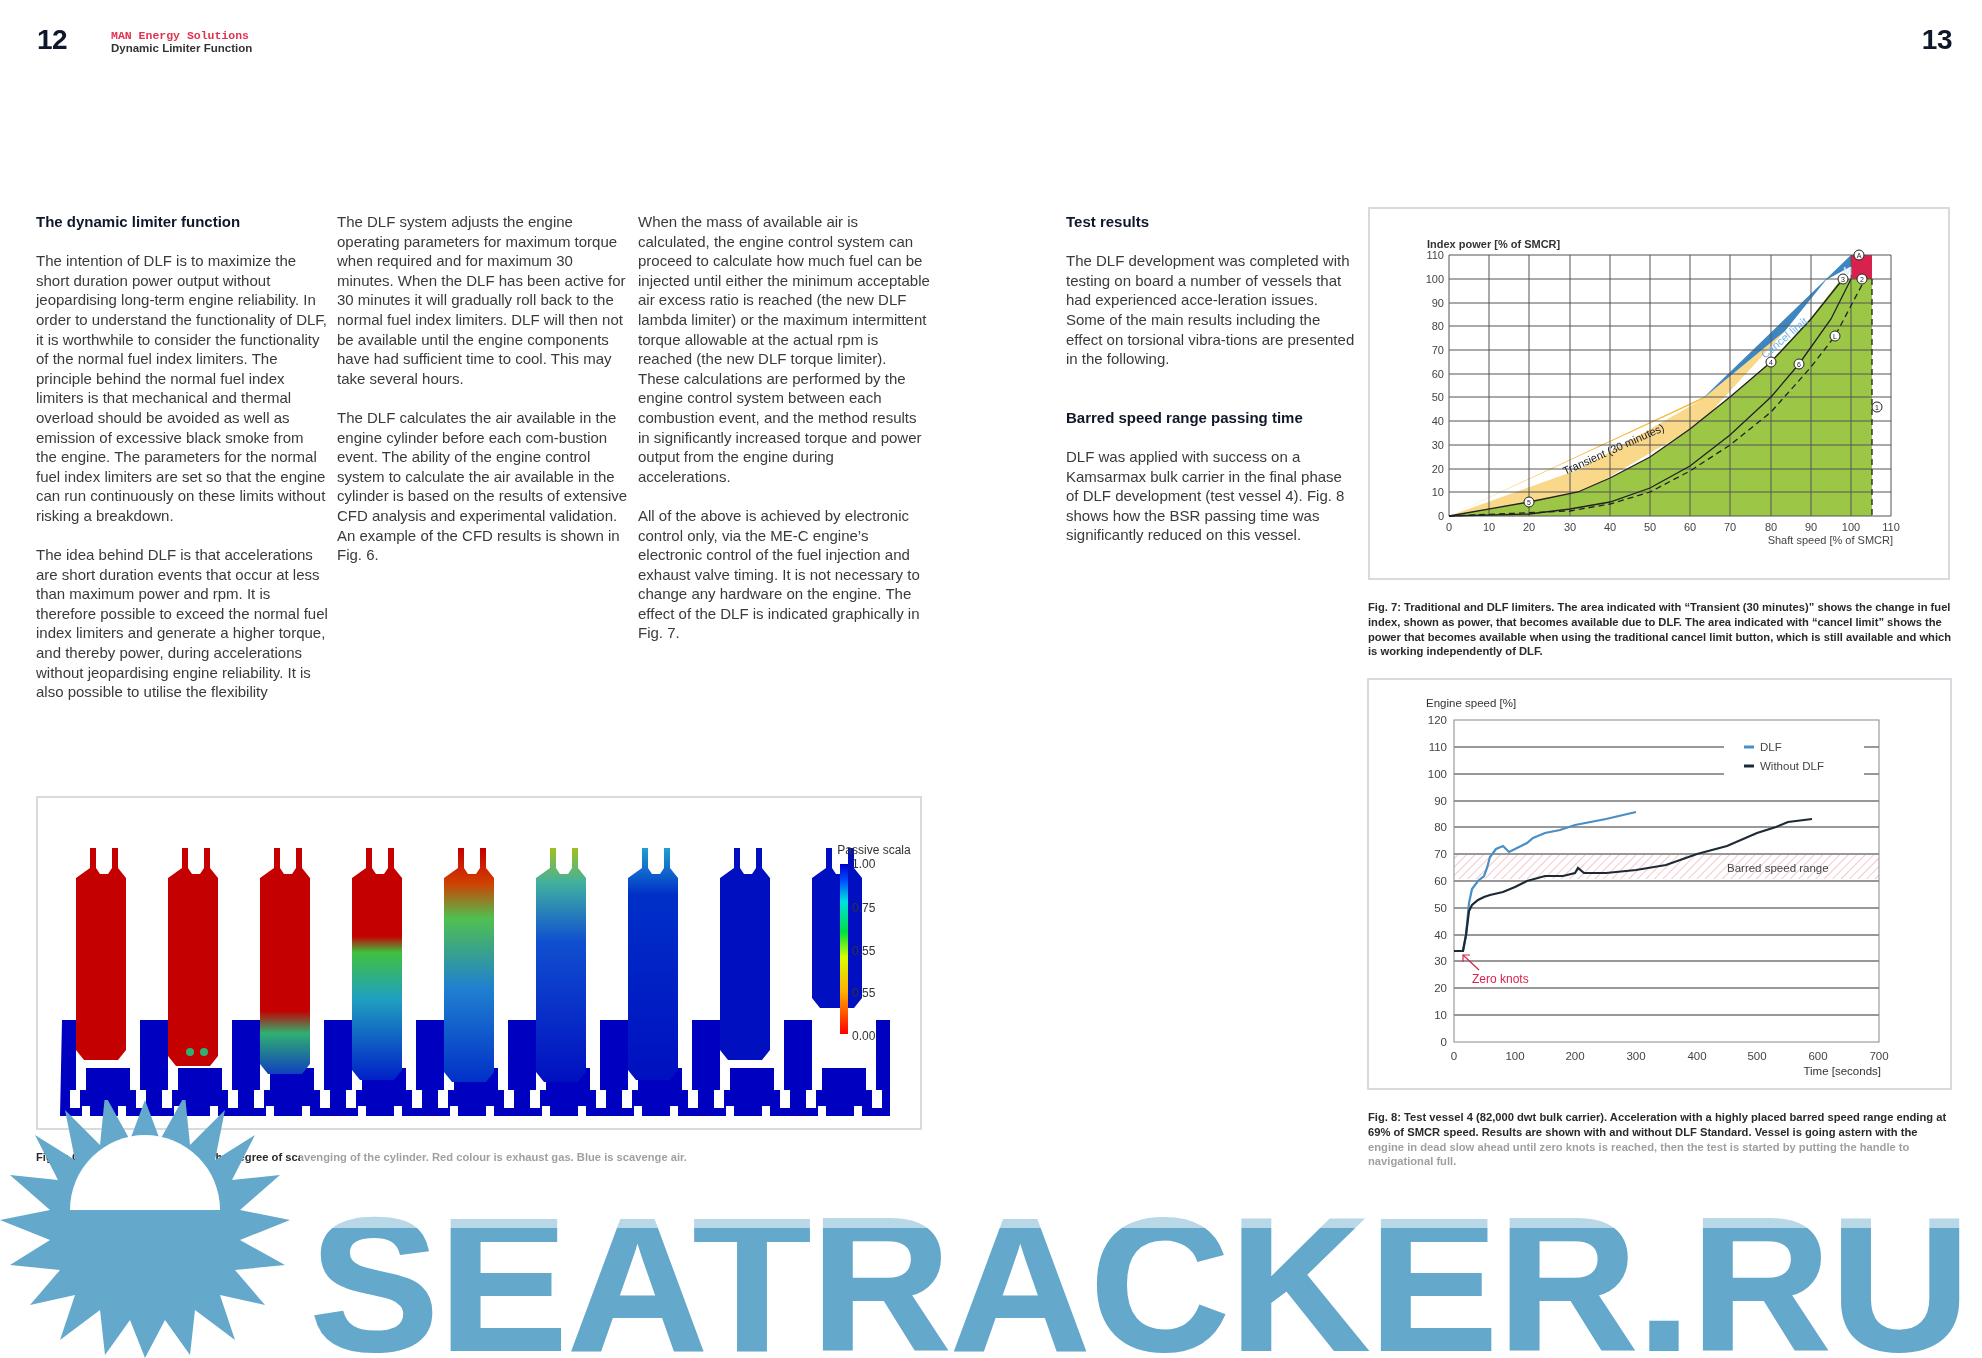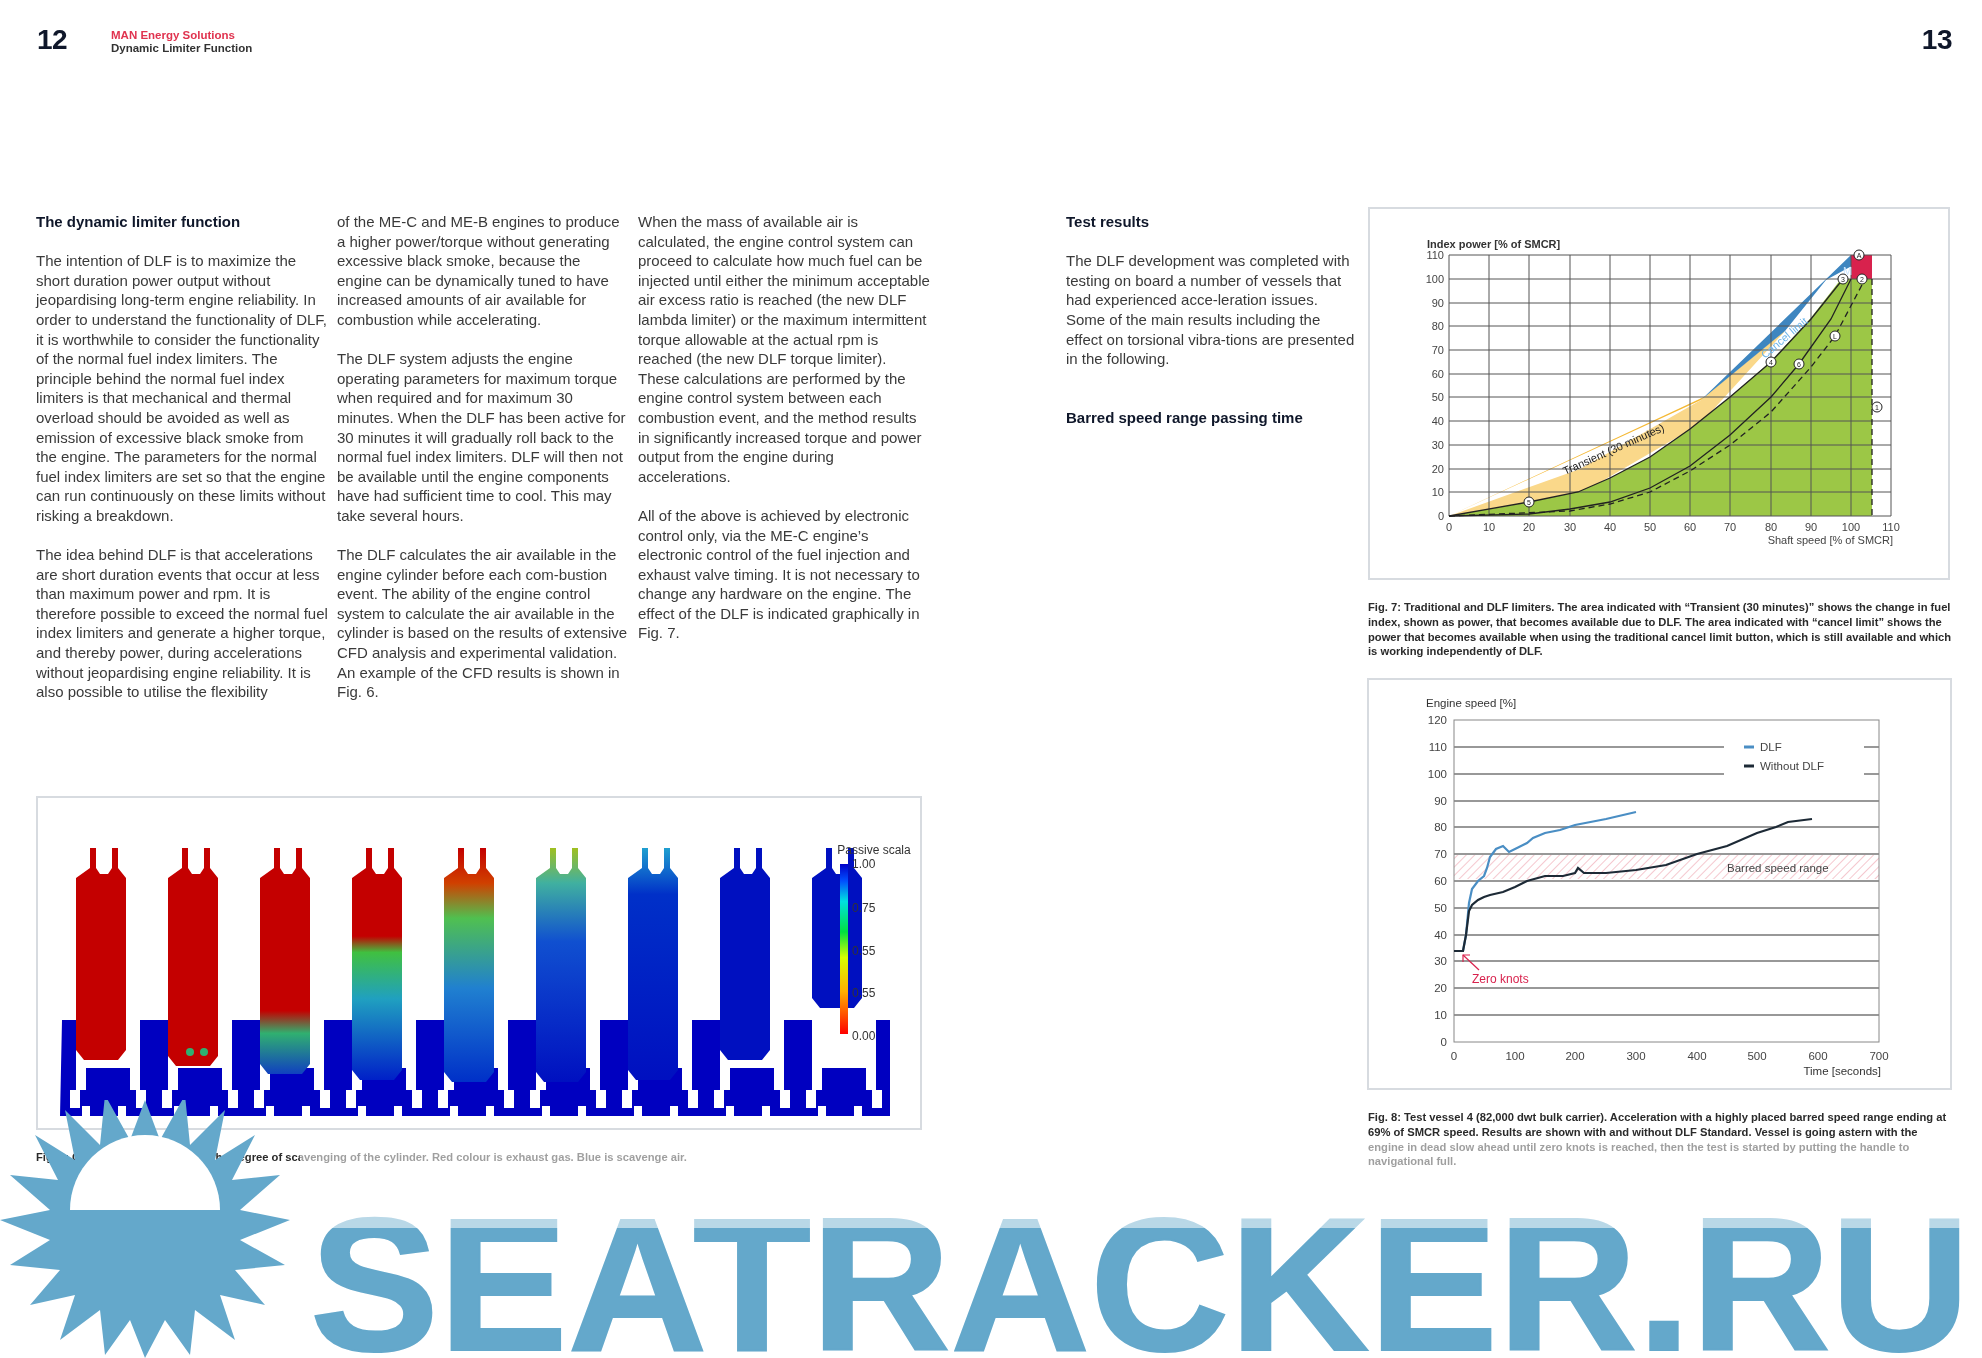--- a/index.html
+++ b/index.html
@@ -1,19 +1,19 @@
 <!DOCTYPE html>
 <html><head>
 <meta charset="utf-8">
 <style>
   html,body{margin:0;padding:0;background:#fff;}
   body{width:1982px;height:1358px;position:relative;overflow:hidden;font-family:"Liberation Sans",sans-serif;color:#333;}
   .pagenum{position:absolute;top:24px;font-size:28px;font-weight:bold;color:#0f172a;letter-spacing:-0.5px;}
   .hdr{position:absolute;left:111px;top:29px;font-size:11.5px;font-weight:bold;line-height:13px;}
-  .hdr .brand{color:#e0334f;}
+  .hdr .brand{color:#e0334f;font-family:Liberation Mono, monospace;}
   .hdr .sub{color:#333;}
   .col{position:absolute;width:290px;font-size:15px;line-height:19.6px;color:#3a3a3a;}
   .col h3{margin:0 0 19.6px 0;font-size:15px;font-weight:bold;color:#0f172a;line-height:19.6px;}
   .col p{margin:0 0 19.6px 0;}
   .figbox{position:absolute;border:2px solid #d7dbe0;background:#fff;box-sizing:border-box;}
   .cap{position:absolute;font-size:11.2px;font-weight:bold;line-height:14.8px;color:#2a2a2a;}
   svg text{font-family:"Liberation Sans",sans-serif;}
   .wm{position:absolute;left:0;top:1100px;width:1982px;height:258px;pointer-events:none;}
 </style>
 </head>
@@ -26,34 +26,34 @@
 </div>
 <div class="pagenum" style="right:30px;">13</div>
 
 <div class="col" style="left:36px;top:212px;width:292px;">
   <h3>The dynamic limiter function</h3>
   <p>The intention of DLF is to maximize the short duration power output without jeopardising long-term engine reliability. In order to understand the functionality of DLF, it is worthwhile to consider the functionality of the normal fuel index limiters. The principle behind the normal fuel index limiters is that mechanical and thermal overload should be avoided as well as emission of excessive black smoke from the engine. The parameters for the normal fuel index limiters are set so that the engine can run continuously on these limits without risking a breakdown.</p>
   <p>The idea behind DLF is that accelerations are short duration events that occur at less than maximum power and rpm. It is therefore possible to exceed the normal fuel index limiters and generate a higher torque, and thereby power, during accelerations without jeopardising engine reliability. It is also possible to utilise the flexibility</p>
 </div>
 
 <div class="col" style="left:337px;top:212px;width:292px;">
-  <p>of the ME-C and ME-B engines to produce a higher power/torque without generating excessive black smoke, because the engine can be dynamically tuned to have increased amounts of air available for combustion while accelerating.</p>
   <p>The DLF system adjusts the engine operating parameters for maximum torque when required and for maximum 30 minutes. When the DLF has been active for 30 minutes it will gradually roll back to the normal fuel index limiters. DLF will then not be available until the engine components have had sufficient time to cool. This may take several hours.</p>
   <p>The DLF calculates the air available in the engine cylinder before each com-bustion event. The ability of the engine control system to calculate the air available in the cylinder is based on the results of extensive CFD analysis and experimental validation. An example of the CFD results is shown in Fig. 6.</p>
 </div>
 
 <div class="col" style="left:638px;top:212px;width:292px;">
   <p>When the mass of available air is calculated, the engine control system can proceed to calculate how much fuel can be injected until either the minimum acceptable air excess ratio is reached (the new DLF lambda limiter) or the maximum intermittent torque allowable at the actual rpm is reached (the new DLF torque limiter). These calculations are performed by the engine control system between each combustion event, and the method results in significantly increased torque and power output from the engine during accelerations.</p>
   <p>All of the above is achieved by electronic control only, via the ME-C engine’s electronic control of the fuel injection and exhaust valve timing. It is not necessary to change any hardware on the engine. The effect of the DLF is indicated graphically in Fig. 7.</p>
 </div>
 
 <div class="col" style="left:1066px;top:212px;width:292px;">
   <h3>Test results</h3>
   <p>The DLF development was completed with testing on board a number of vessels that had experienced acce-leration issues. Some of the main results including the effect on torsional vibra-tions are presented in the following.</p>
   <h3 style="margin-top:39px;">Barred speed range passing time</h3>
+  <p>DLF was applied with success on a Kamsarmax bulk carrier in the final phase of DLF development (test vessel 4). Fig. 8 shows how the BSR passing time was significantly reduced on this vessel.</p>
 </div>
 
 <div class="figbox" style="left:36px;top:796px;width:886px;height:334px;">
   <svg width="882" height="330" viewBox="0 0 882 330">
     <defs>
       <linearGradient id="cb" x1="0" y1="1" x2="0" y2="0">
         <stop offset="0" stop-color="#ff0000"></stop>
         <stop offset="0.25" stop-color="#ffb000"></stop>
         <stop offset="0.45" stop-color="#d8ff00"></stop>
         <stop offset="0.6" stop-color="#00e040"></stop>

